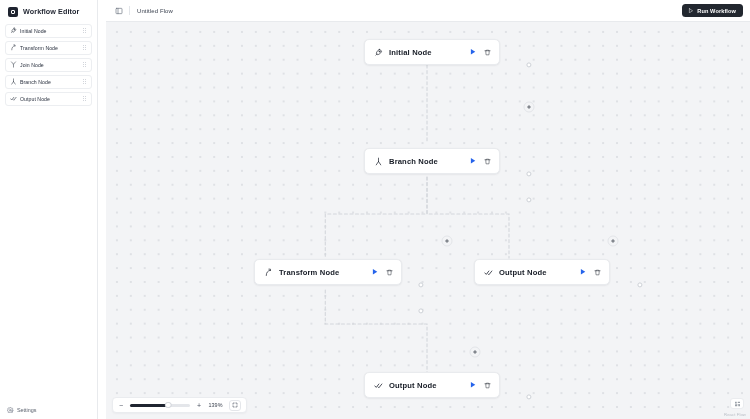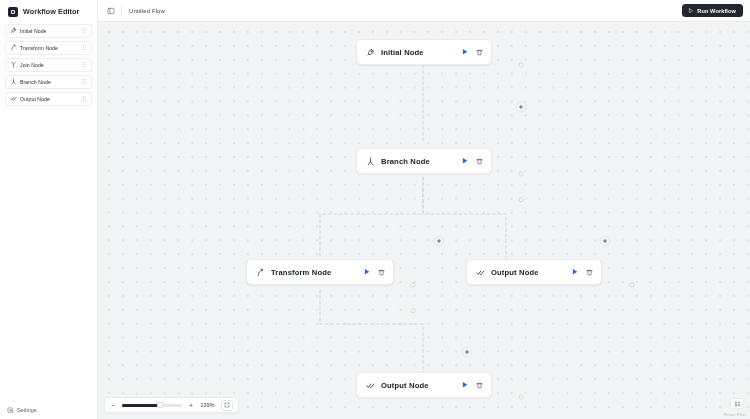--- a/index.html
+++ b/index.html
@@ -2,21 +2,21 @@
 <html><head>
 <meta charset="utf-8">
 <style>
   * { box-sizing: border-box; margin: 0; padding: 0; }
   html, body {
     width: 750px; height: 419px;
     font-family: "Liberation Sans", sans-serif;
     background: #ffffff;
     overflow: hidden;
   }
-  .app { position: relative; width: 750px; height: 419px; display: flex; }
+  .app { position: relative; width: 750px; height: 419px; display: flex; gap: 8px; }
 
   
   .sidebar {
     width: 98px; height: 419px;
     background: #ffffff;
     border-right: 1px solid #e8eaed;
     display: flex; flex-direction: column;
     position: relative; z-index: 5;
   }
   .sb-brand {

